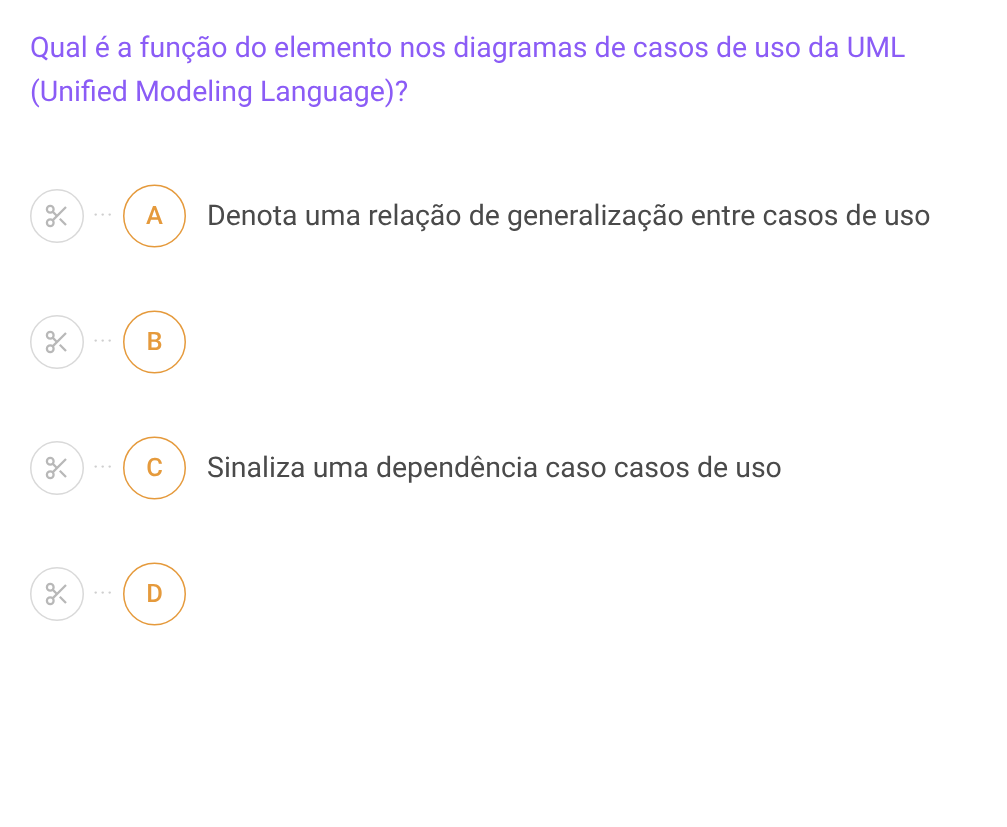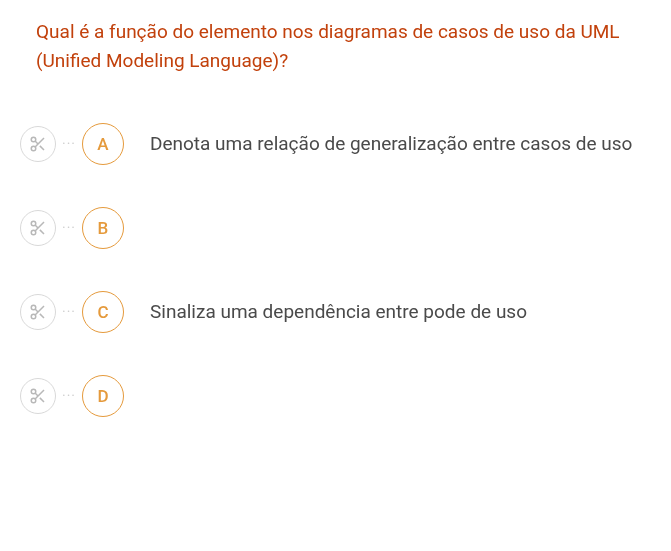--- a/index.html
+++ b/index.html
@@ -7,23 +7,22 @@
     font-family: -apple-system, BlinkMacSystemFont, "Segoe UI", Roboto, "Helvetica Neue", Arial, sans-serif;
     background: #ffffff;
     width: 671px;
     height: 551px;
     padding: 18px 20px 20px 20px;
     color: #4a4a4a;
   }
   .question {
     font-size: 19px;
     line-height: 1.5;
-    color: #c2410c;
+    color: #8b5cf6;
     margin-bottom: 48px;
-    margin-left: 16px;
   }
   .options {
     display: flex;
     flex-direction: column;
     gap: 42px;
   }
   .option-row {
     display: flex;
     align-items: center;
     gap: 0;
@@ -64,21 +63,21 @@
     flex-shrink: 0;
     color: #e59a3c;
     font-size: 17px;
     font-weight: 500;
     background: #fff;
   }
   .option-text {
     font-size: 19px;
     line-height: 1.5;
     color: #4a4a4a;
-    margin-left: 26px;
+    margin-left: 14px;
     flex: 1;
   }
 </style>
 </head>
 <body>
 
 <div class="question">Qual é a função do elemento nos diagramas de casos de uso da UML (Unified Modeling Language)?</div>
 
 <div class="options">
 
@@ -116,21 +115,21 @@
       <svg viewBox="0 0 24 24">
           <circle cx="6" cy="6" r="3"></circle>
           <circle cx="6" cy="18" r="3"></circle>
           <line x1="20" y1="4" x2="8.12" y2="15.88"></line>
           <line x1="14.47" y1="14.48" x2="20" y2="20"></line>
           <line x1="8.12" y1="8.12" x2="12" y2="12"></line>
         </svg>
     </div>
     <span class="dots">···</span>
     <div class="letter-circle">C</div>
-    <div class="option-text">Sinaliza uma dependência entre pode de uso</div>
+    <div class="option-text">Sinaliza uma dependência caso casos de uso</div>
   </div>
 
   <div class="option-row">
     <div class="scissor-circle">
       <svg viewBox="0 0 24 24">
           <circle cx="6" cy="6" r="3"></circle>
           <circle cx="6" cy="18" r="3"></circle>
           <line x1="20" y1="4" x2="8.12" y2="15.88"></line>
           <line x1="14.47" y1="14.48" x2="20" y2="20"></line>
           <line x1="8.12" y1="8.12" x2="12" y2="12"></line>

